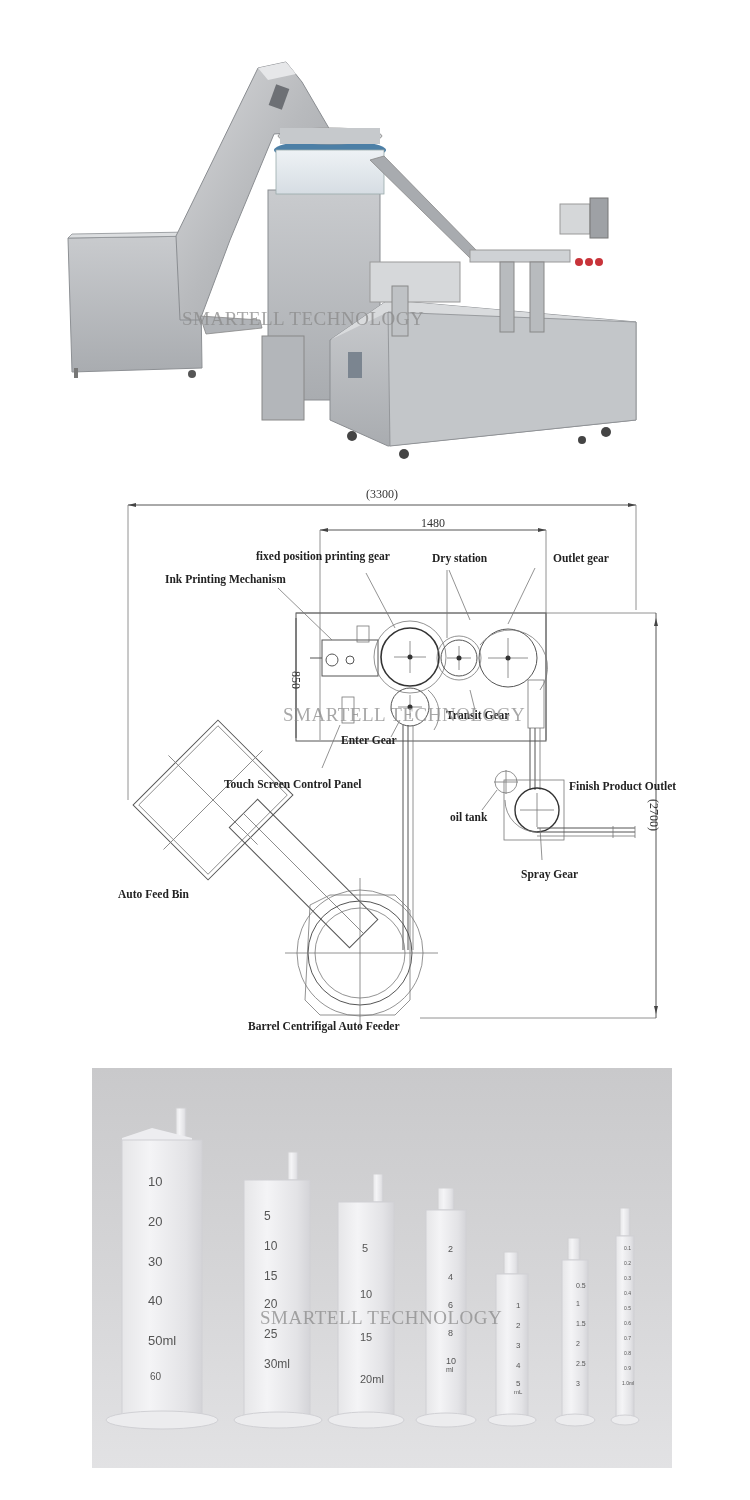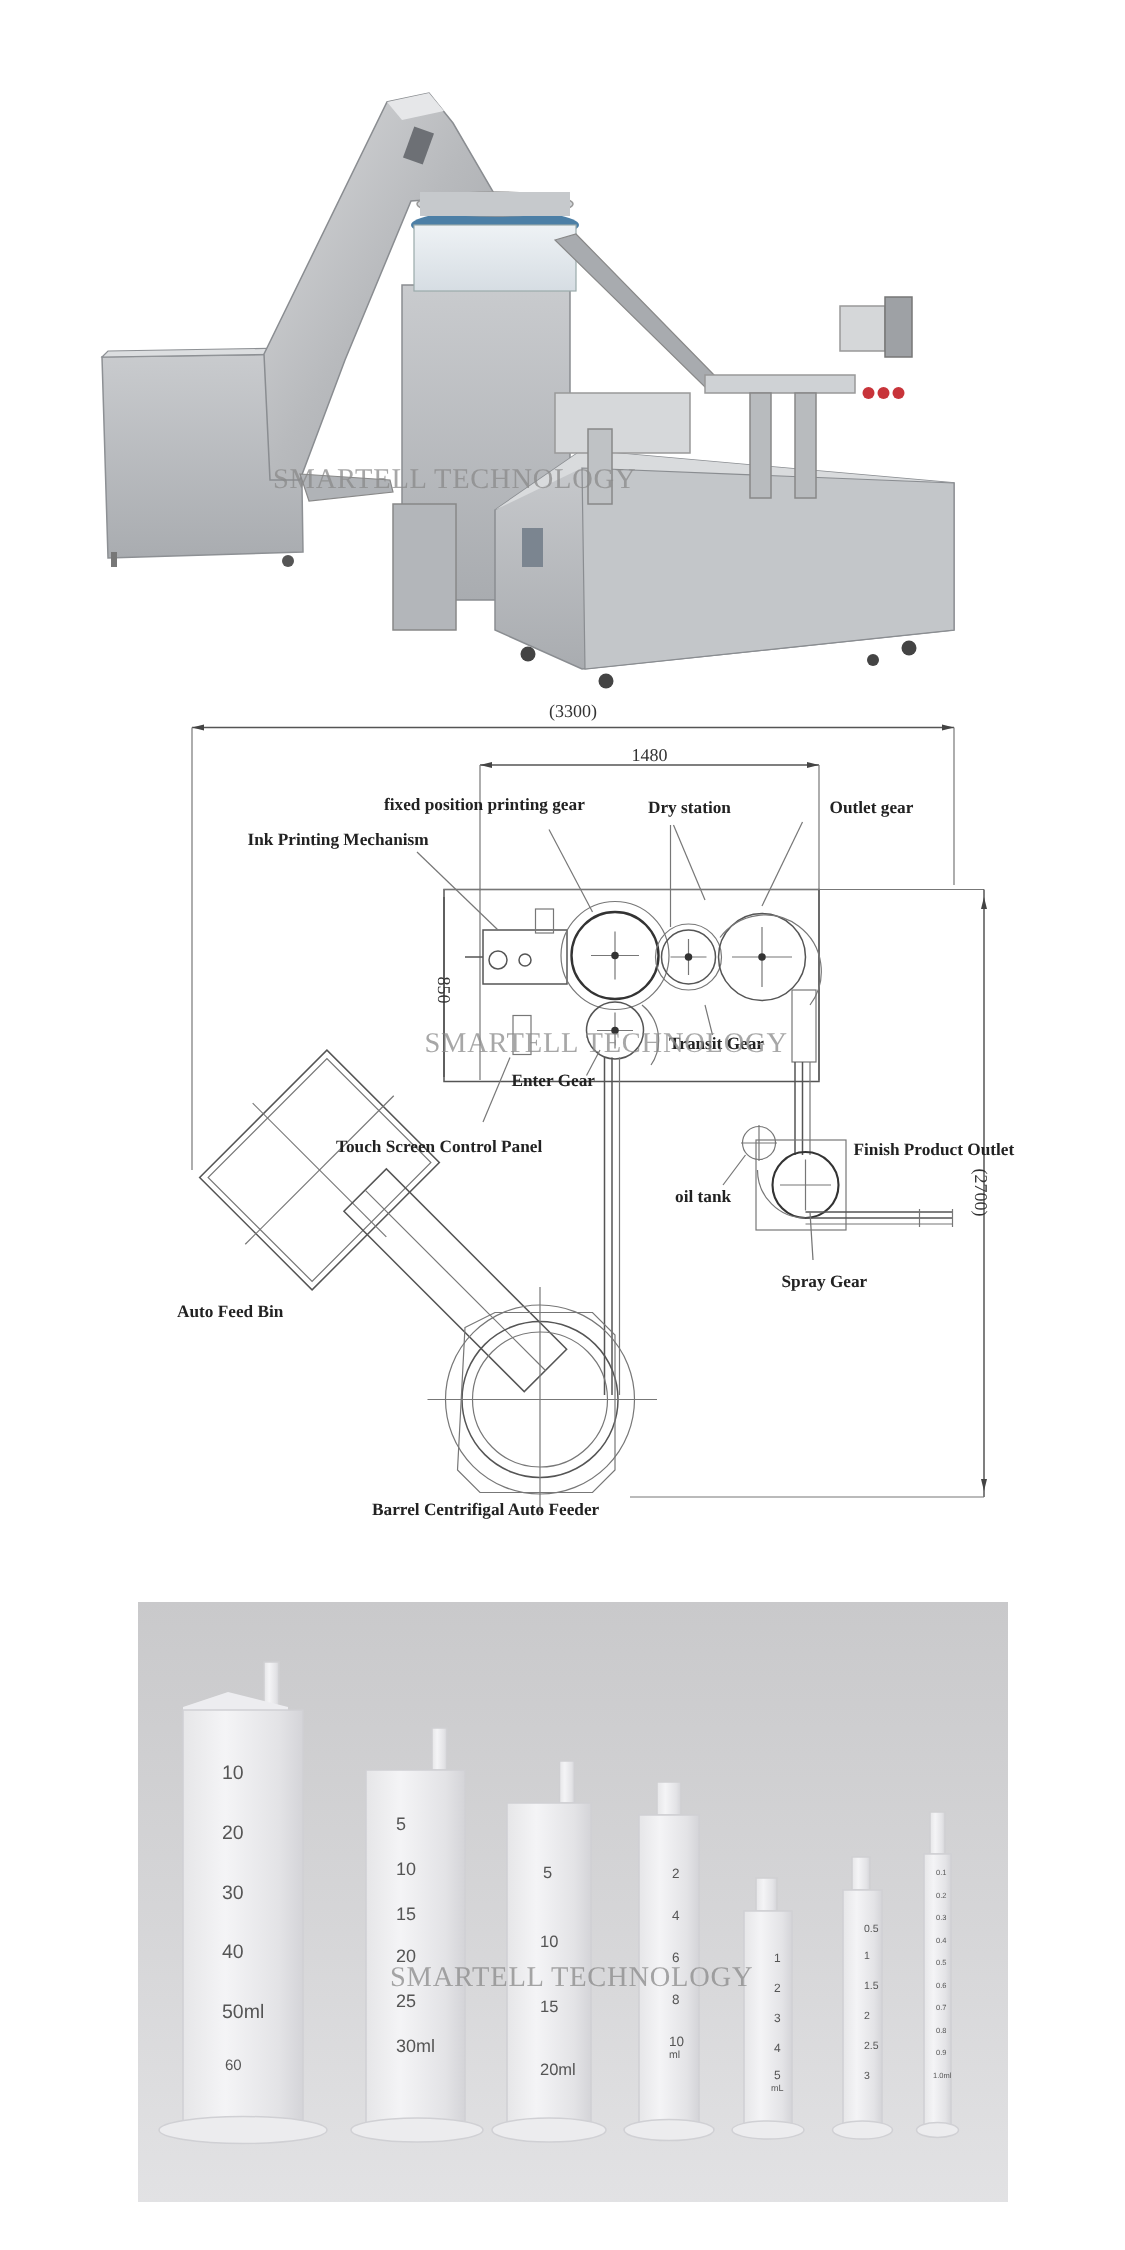--- a/index.html
+++ b/index.html
@@ -1,19 +1,19 @@
 <!DOCTYPE html>
 <html><head>
 <meta charset="utf-8">
 <style>
   html,body{margin:0;padding:0;background:#ffffff;}
   body{width:750px;height:1500px;position:relative;overflow:hidden;font-family:"Liberation Serif",serif;}
   .section{position:absolute;left:0;width:750px;}
   #photo{top:0;height:470px;}
-  #drawing{top:460px;height:560px;}
+  #drawing{top:480px;height:560px;}
   #samples{top:1068px;height:400px;left:92px;width:580px;background:linear-gradient(180deg,#c9c9cb 0%,#d6d6d8 55%,#e2e2e4 100%);text-align:right;}
   svg{display:block;}
   .lbl{font-family:"Liberation Serif",serif;font-weight:bold;font-size:11.5px;fill:#222;}
   .dim{font-family:"Liberation Serif",serif;font-size:12px;fill:#333;}
   .wm{font-family:"Liberation Serif",serif;font-size:19px;fill:#8a8a8a;fill-opacity:0.75;letter-spacing:0.5px;}
   .ln{stroke:#555;stroke-width:1;fill:none;}
   .thin{stroke:#777;stroke-width:0.8;fill:none;}
   .scale{font-family:"Liberation Sans",sans-serif;fill:#555;}
 </style>
 </head>

